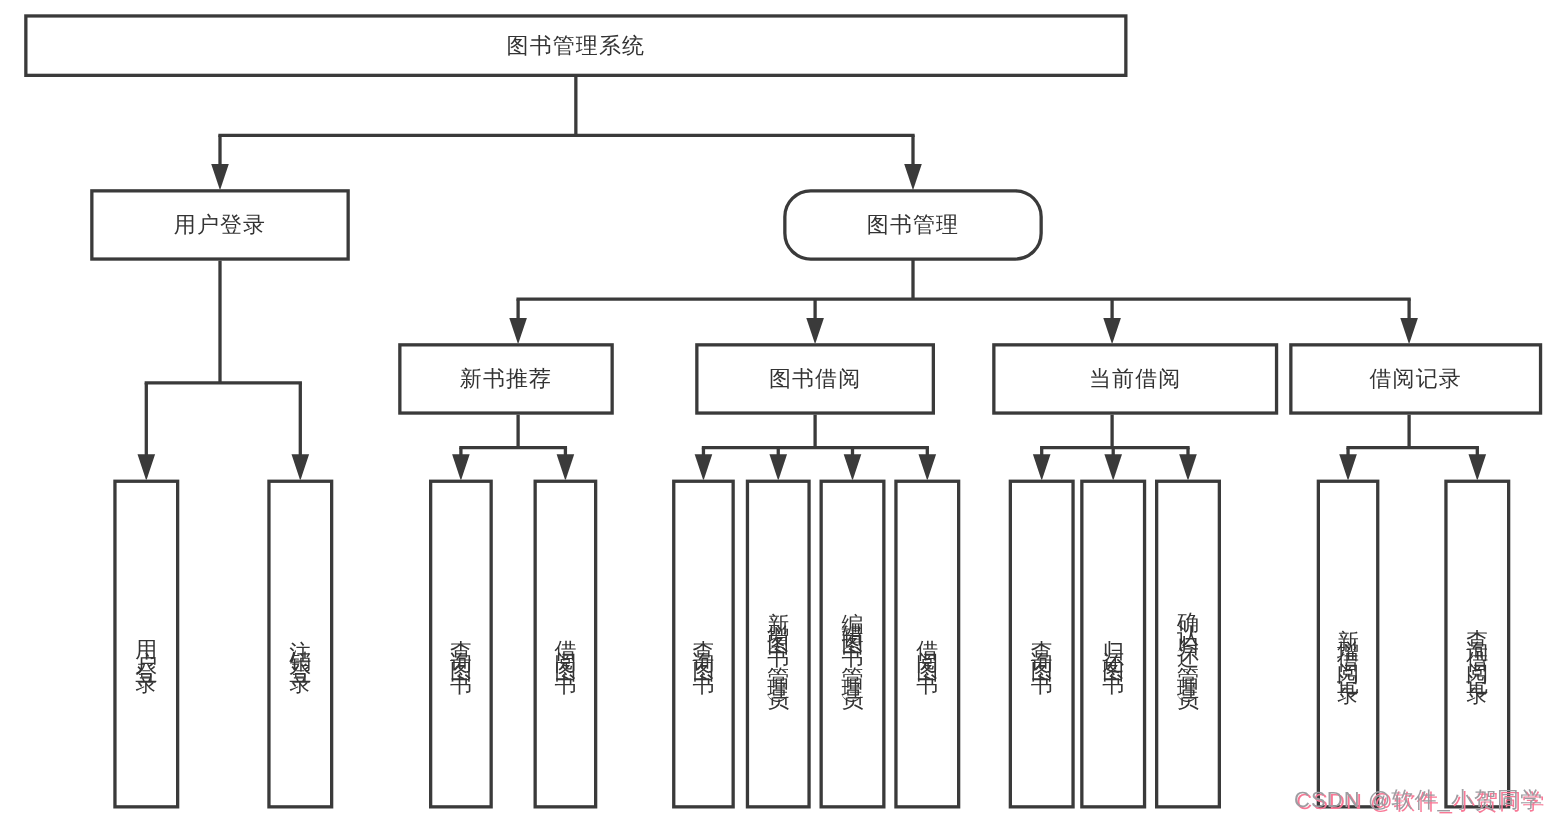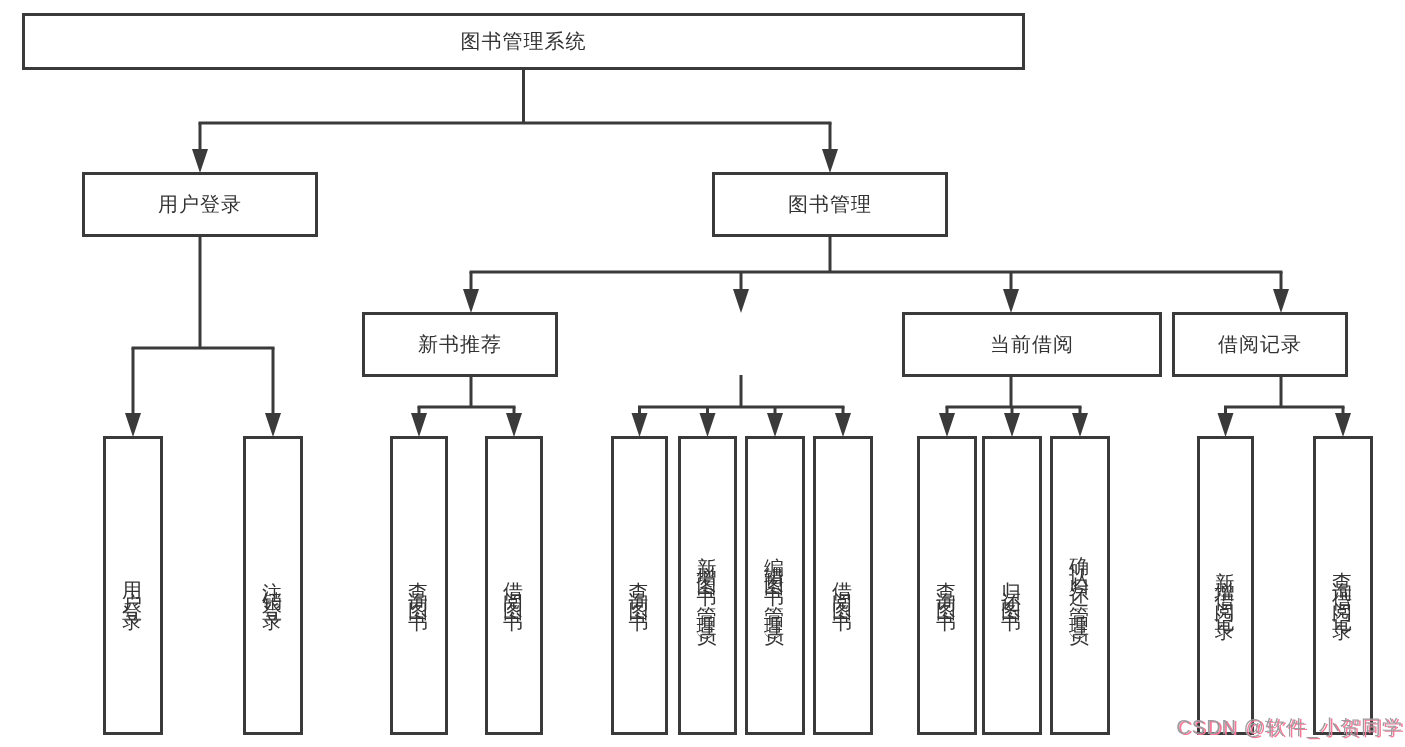--- a/index.html
+++ b/index.html
@@ -110,30 +110,33 @@
       <line x1="1343" y1="407" x2="1343" y2="420" stroke="#3a3a3a" stroke-width="3"></line>
       <polygon points="1335,413 1351,413 1343,437" fill="#3a3a3a"></polygon>
     </svg>
   <div class="watermark">CSDN @软件_小贺同学</div>
 <div class="node" style="left: 22px; top: 13px; width: 1003px; height: 57px;">
       <span>图书管理系统</span>
     </div>
     <div class="node" style="left: 82px; top: 172px; width: 236px; height: 65px;">
       <span>用户登录</span>
     </div>
-    <div class="node" style="left: 712px; top: 172px; width: 236px; height: 65px;">
+    <div class="node" style="left: 712px; top: 172px; width: 236px; height: 65px; border-radius: 25px;">
       <span>图书管理</span>
     </div>
     <div class="node" style="left: 362px; top: 312px; width: 196px; height: 65px;">
       <span>新书推荐</span>
     </div>
+    <div class="node" style="left: 632px; top: 312px; width: 218px; height: 65px;">
+      <span>图书借阅</span>
+    </div>
     <div class="node" style="left: 902px; top: 312px; width: 260px; height: 65px;">
       <span>当前借阅</span>
     </div>
-    <div class="node" style="left: 1172px; top: 312px; width: 176px; height: 65px;">
+    <div class="node" style="left: 1172px; top: 312px; width: 230px; height: 65px;">
       <span>借阅记录</span>
     </div>
     <div class="node vertical" style="left: 103px; top: 436px; width: 60px; height: 299px;">
       <span>用户登录</span>
     </div>
     <div class="node vertical" style="left: 243px; top: 436px; width: 60px; height: 299px;">
       <span>注销登录</span>
     </div>
     <div class="node vertical" style="left: 390px; top: 436px; width: 58px; height: 299px;">
       <span>查询图书</span>

